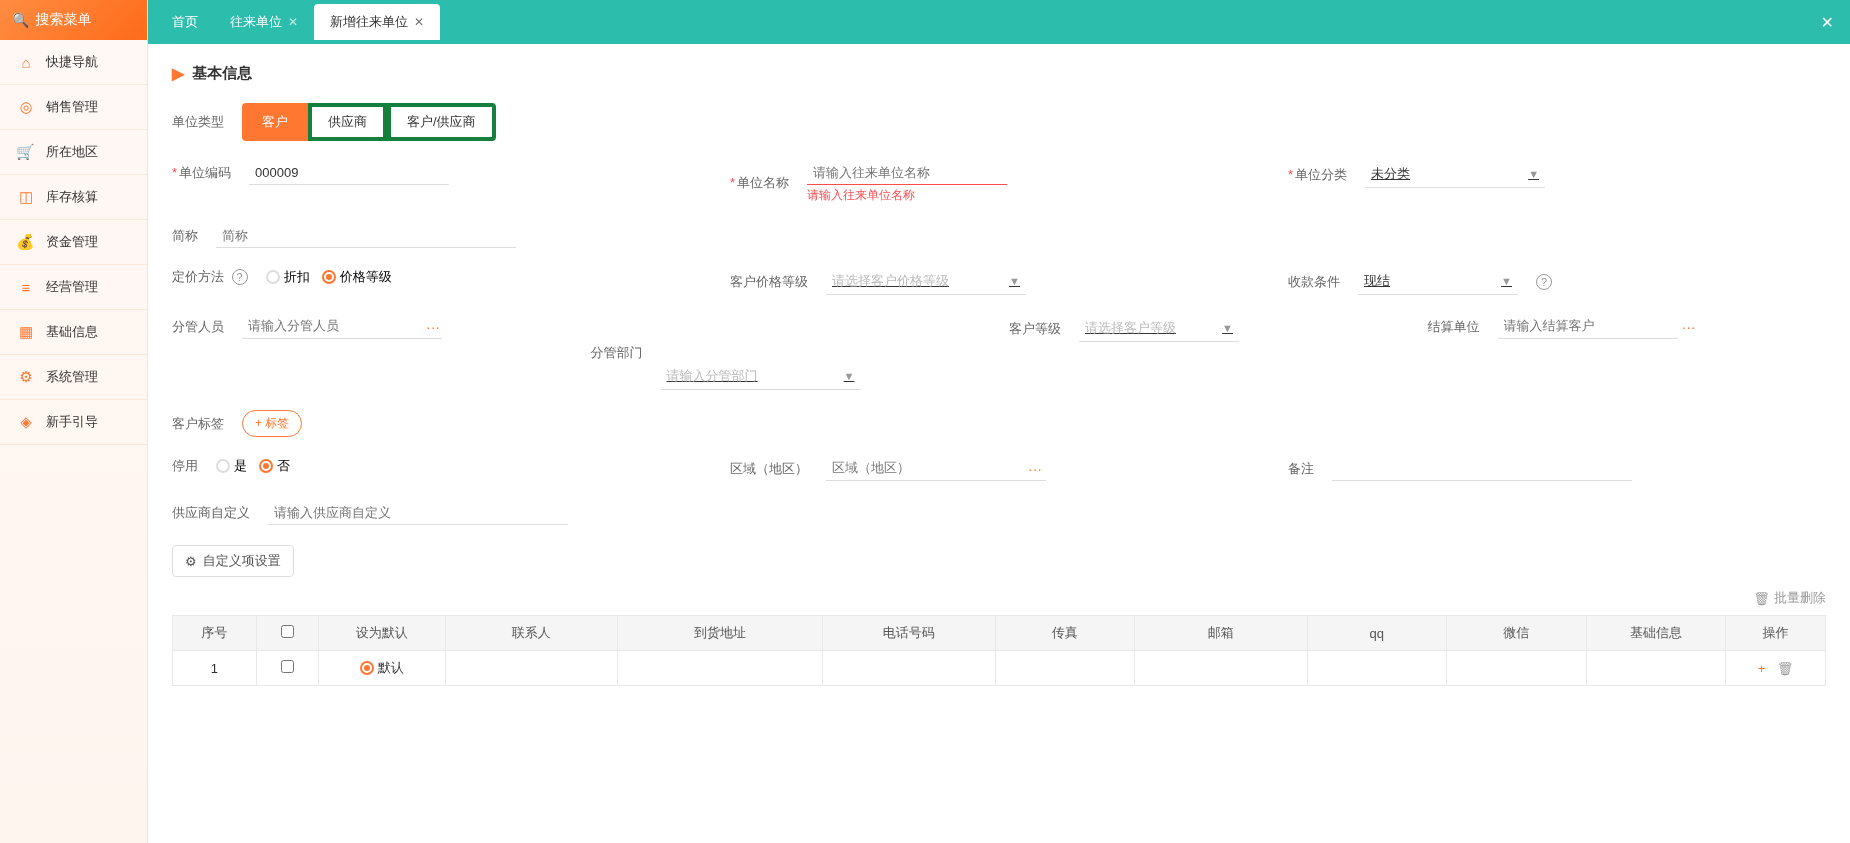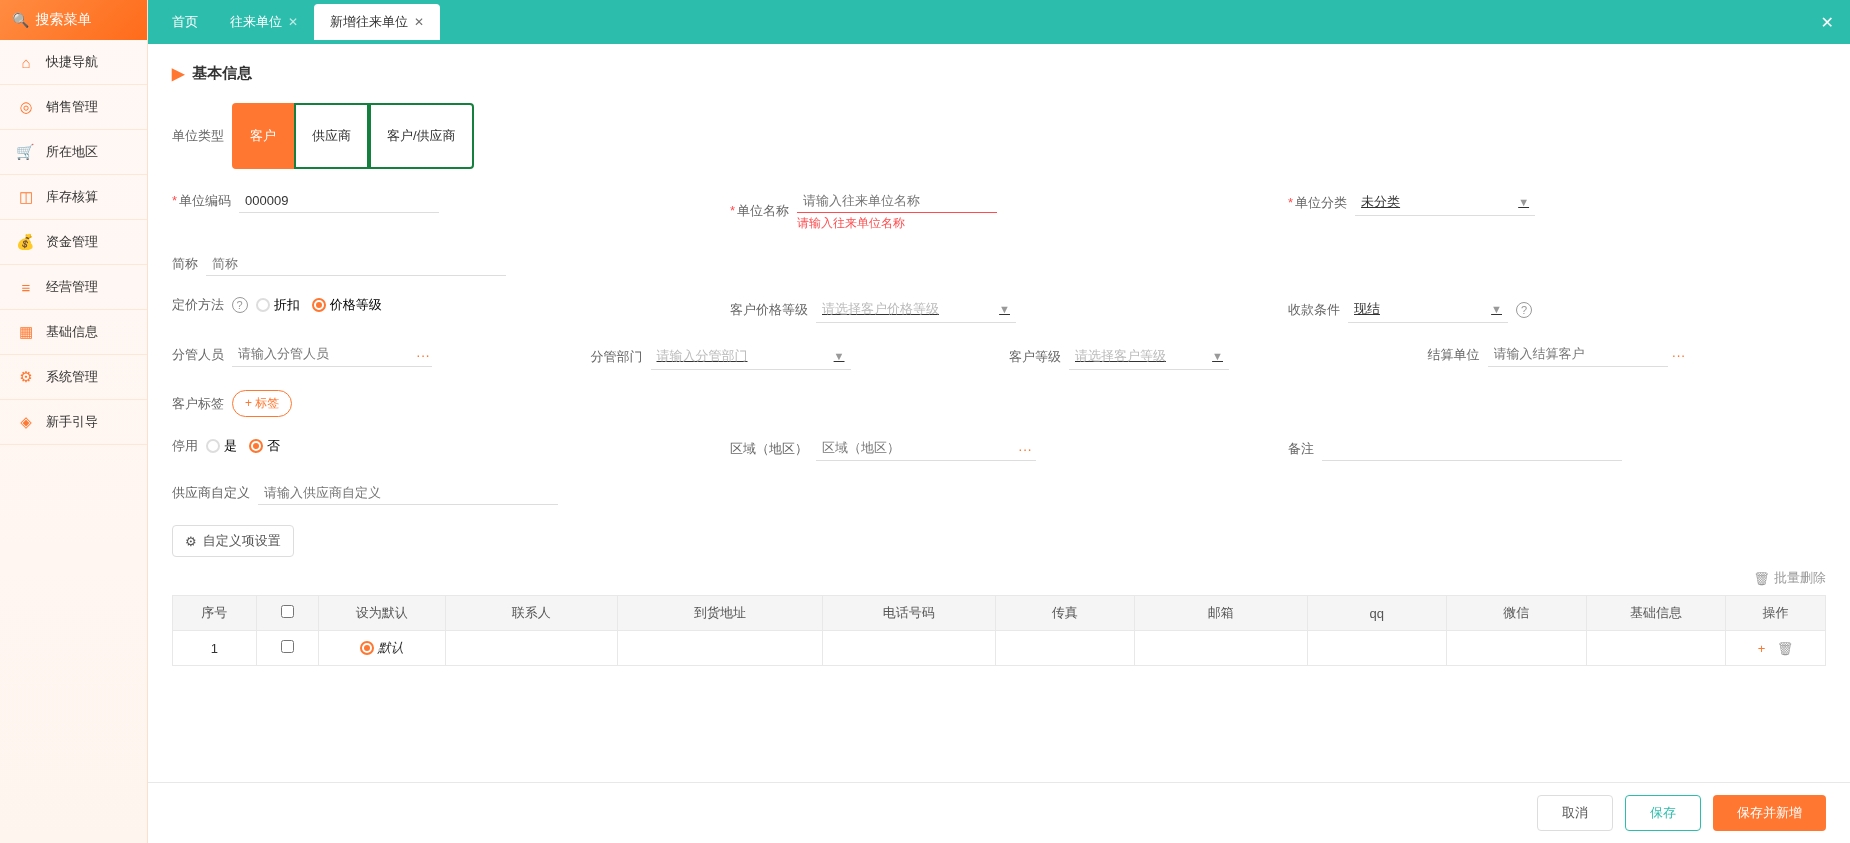--- a/index.html
+++ b/index.html
@@ -116,21 +116,21 @@
     
     .form-row {
       display: flex;
       align-items: flex-start;
       margin-bottom: 20px;
       gap: 20px;
     }
     .form-field {
       display: flex;
       align-items: center;
-      gap: 8px;
+      gap: 18px;
       flex: 1;
     }
     .form-label {
       font-size: 13px;
       color: #666;
       white-space: nowrap;
       min-width: fit-content;
     }
     .required-star {
       color: #ff4d4f;
@@ -186,22 +186,22 @@
       cursor: pointer;
       padding: 0 4px;
     }
 
     
     .unit-type-group {
       display: flex;
       gap: 0;
     }
     .unit-btn {
-      padding: 22px 16px;
-      border: 2px solid #15803d;
+      padding: 6px 16px;
+      border: 4px solid #15803d;
       background: white;
       font-size: 13px;
       cursor: pointer;
       color: #333;
     }
     .unit-btn:first-child { border-radius: 4px 0 0 4px; }
     .unit-btn:last-child { border-radius: 0 4px 4px 0; }
     .unit-btn.active {
       background: #ff7730;
       color: white;
@@ -511,21 +511,21 @@
     <div class="form-row">
       <div class="form-field">
         <span class="form-label">分管人员</span>
         <div class="form-input-with-btn">
           <input type="text" placeholder="请输入分管人员" style="">
           <span class="dots-btn">···</span>
         </div>
       </div>
       <div class="form-field">
         <span class="form-label">分管部门</span>
-        <div class="form-select" style="min-width:200px;">
+        <div class="form-select" style="min-width:200px;margin-top:48px;">
           <span class="form-select-placeholder">请输入分管部门</span>
           <span class="chevron-icon">▼</span>
         </div>
       </div>
       <div class="form-field">
         <span class="form-label">客户等级</span>
         <div class="form-select" style="min-width:160px;">
           <span class="form-select-placeholder">请选择客户等级</span>
           <span class="chevron-icon">▼</span>
         </div>
@@ -609,21 +609,21 @@
             <th>微信</th>
             <th>基础信息</th>
             <th>操作</th>
           </tr>
         </thead>
         <tbody>
           <tr class="table-row">
             <td>1</td>
             <td><input type="checkbox" style=""></td>
             <td>
-              <div class="radio-item" style="justify-content:center;font-style:italic;">
+              <div class="radio-item" style="justify-content:center;">
                 <div class="radio-circle checked">
                   <div class="radio-dot"></div>
                 </div>
                 <span>默认</span>
               </div>
             </td>
             <td><input type="text" style="border: none; outline: none; width: 80px;"></td>
             <td><input type="text" style="border: none; outline: none; width: 100px;"></td>
             <td><input type="text" style="border: none; outline: none; width: 80px;"></td>
             <td><input type="text" style="border: none; outline: none; width: 60px;"></td>
@@ -634,18 +634,13 @@
             <td>
               <span style="color:#ff7730;cursor:pointer;margin-right:8px;">+</span>
               <span style="color:#999;cursor:pointer;">🗑</span>
             </td>
           </tr>
         </tbody>
       </table>
     </div>
   </div>
 
-  <div class="footer">
-    <button class="btn-cancel">取消</button>
-    <button class="btn-save">保存</button>
-    <button class="btn-save-new">保存并新增</button>
-  </div>
 </div>
 
 </body></html>

